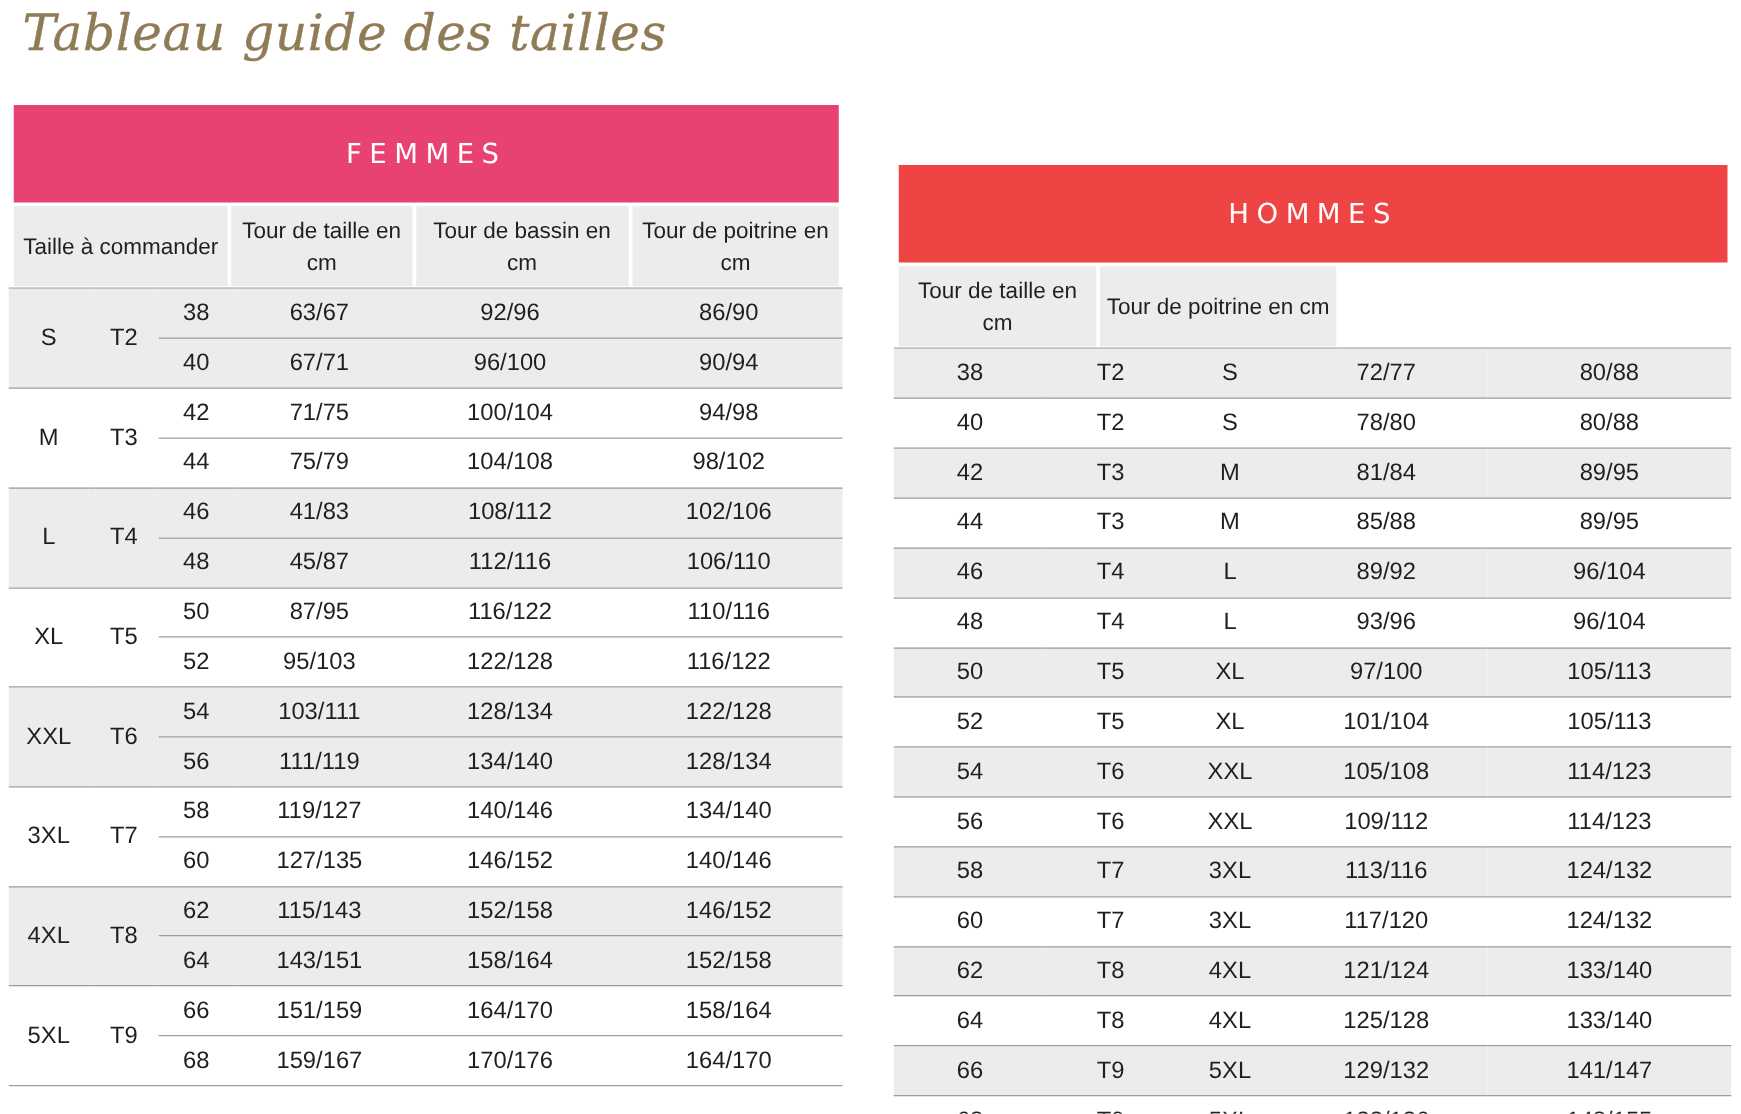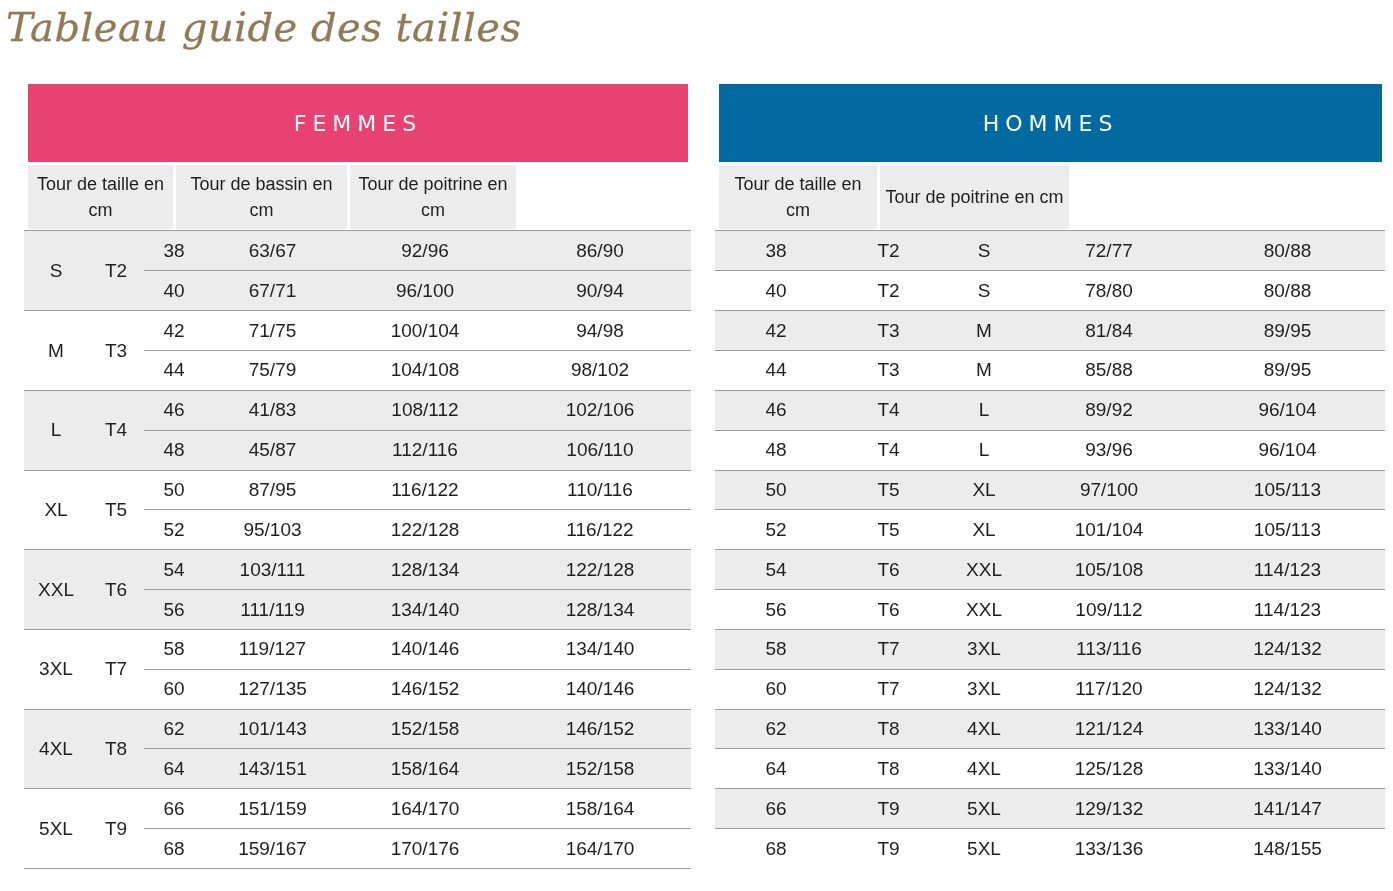--- a/index.html
+++ b/index.html
@@ -1,37 +1,37 @@
 <!DOCTYPE html>
 <html><head>
 <meta charset="utf-8">
 <style>
   * { box-sizing: border-box; margin: 0; padding: 0; }
   html, body { width: 1393px; height: 891px; background: #ffffff; overflow: hidden; }
   body { position: relative; font-family: "Liberation Sans", sans-serif; color: #1f1f1f; }
 
   .page-title {
-    position: absolute; left: 6px; top: 4px;
+    position: absolute; left: 18px; top: 4px;
     font-family: "DejaVu Serif", serif; font-style: italic;
     font-size: 40px; color: #8f7b55; letter-spacing: 0.5px;
     -webkit-text-stroke: 0.3px #8f7b55;
   }
 
   .panel { position: absolute; top: 84px; }
-  .panel.femmes { left: 24px; width: 667px; }
+  .panel.femmes { left: 7px; width: 667px; }
   .panel.hommes { left: 715px; width: 670px; }
 
   .band {
     height: 78px; margin-left: 4px; margin-right: 3px;
     display: flex; align-items: center; justify-content: center;
     color: #ffffff; font-size: 22px; letter-spacing: 6px;
     font-family: "DejaVu Sans", sans-serif;
   }
   .femmes .band { background: #e84272; }
-  .hommes .band { background: #0369a1; }
+  .hommes .band { background: #ef4444; margin-top: 48px; }
 
   .head-row {
     display: flex; height: 66px; margin-top: 3px;
     border-bottom: 1.5px solid #9d9d9d;
   }
   .head-cell {
     background: #ececec; display: flex; align-items: center; justify-content: center;
     text-align: center; font-size: 18px; line-height: 26px; color: #1f1f1f;
     margin-right: 3px; padding: 0 4px; margin-bottom: 1px;
   }
@@ -52,20 +52,21 @@
   .hommes table tr td:first-child, .hommes table tr td:last-child {}
 </style>
 </head>
 <body>
 
 <div class="page-title">Tableau guide des tailles</div>
 
 <div class="panel femmes">
   <div class="band">FEMMES</div>
   <div class="head-row">
+    <div class="head-cell" style="width:172px">Taille à commander</div>
     <div class="head-cell" style="width:145px">Tour de taille en cm</div>
     <div class="head-cell" style="width:171px">Tour de bassin en cm</div>
     <div class="head-cell" style="width:166px">Tour de poitrine en cm</div>
   </div>
   <table>
     <colgroup>
         <col style="width:64px">
         <col style="width:56px">
         <col style="width:60px">
         <col style="width:137px">
@@ -154,21 +155,21 @@
         <tr class="group-bottom">
           <td class="val">60</td>
           <td class="val">127/135</td>
           <td class="val">146/152</td>
           <td class="val">140/146</td>
         </tr>
         <tr class="shade inner">
           <td rowspan="2">4XL</td>
           <td rowspan="2">T8</td>
           <td class="val">62</td>
-          <td class="val">101/143</td>
+          <td class="val">115/143</td>
           <td class="val">152/158</td>
           <td class="val">146/152</td>
         </tr>
         <tr class="shade group-bottom">
           <td class="val">64</td>
           <td class="val">143/151</td>
           <td class="val">158/164</td>
           <td class="val">152/158</td>
         </tr>
         <tr class="inner">

